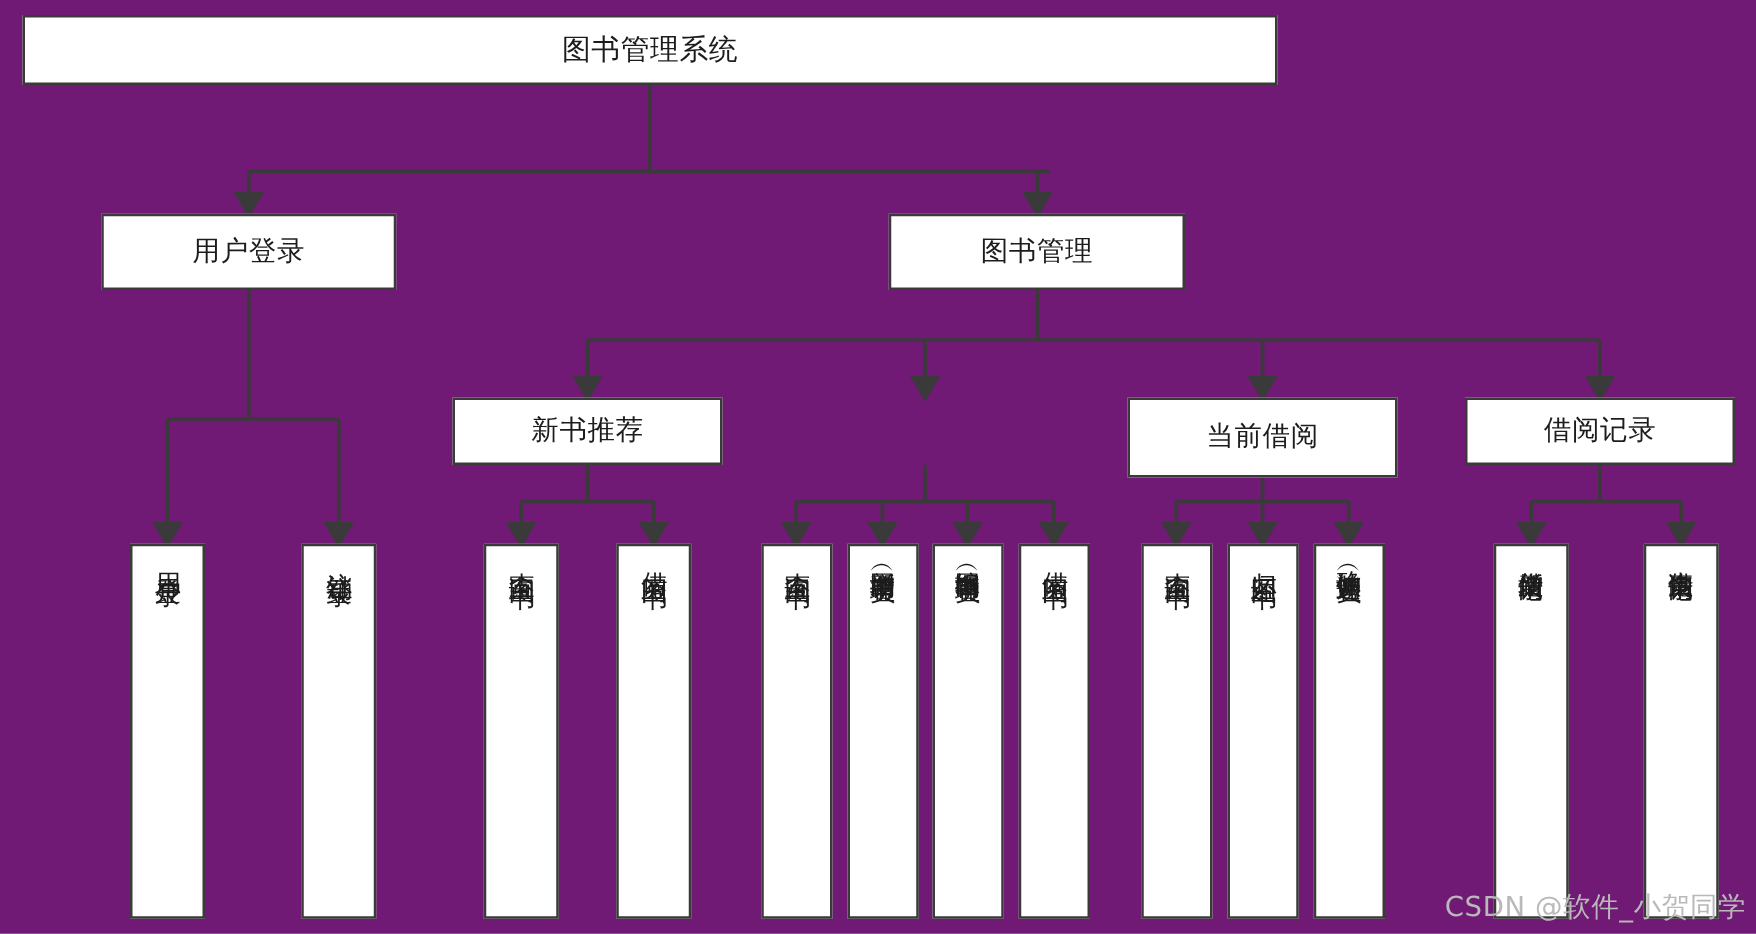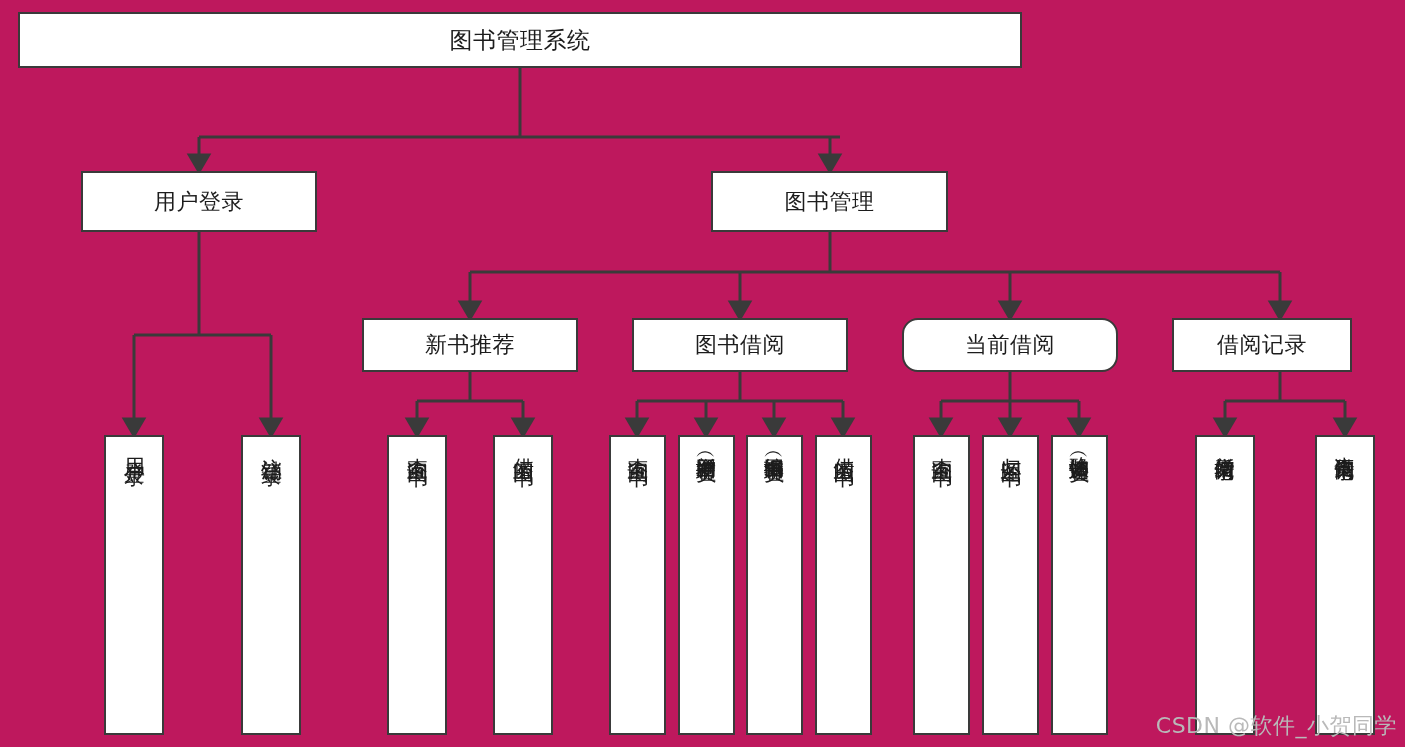--- a/index.html
+++ b/index.html
@@ -10,21 +10,21 @@
   body {
     width: 1405px;
     height: 747px;
     font-family: "DejaVu Sans", "Liberation Sans", sans-serif;
     overflow: hidden;
   }
   #diagram-root {
     position: relative;
     width: 1405px;
     height: 747px;
-    background: #be185d;
+    background: #701a75;
   }
   svg.diagram-svg {
     position: absolute;
     left: 0;
     top: 0;
     width: 1405px;
     height: 747px;
   }
   .node-box {
     position: absolute;
@@ -134,27 +134,24 @@
   <div class="node-box" style="left:81px; top:171px; width:236px; height:61px;">
     <span class="node-label">用户登录</span>
   </div>
   <div class="node-box" style="left:362px; top:318px; width:216px; height:54px;">
     <span class="node-label">新书推荐</span>
   </div>
 
   <div class="node-box" style="left:711px; top:171px; width:237px; height:61px;">
     <span class="node-label">图书管理</span>
   </div>
-  <div class="node-box" style="left:632px; top:318px; width:216px; height:54px;">
-    <span class="node-label">图书借阅</span>
-  </div>
-  <div class="node-box" style="left:902px; top:318px; width:216px; height:54px;border-radius:16px;">
+  <div class="node-box" style="left:902px; top:318px; width:216px; height:64px;">
     <span class="node-label">当前借阅</span>
   </div>
-  <div class="node-box" style="left:1172px; top:318px; width:180px; height:54px;">
+  <div class="node-box" style="left:1172px; top:318px; width:216px; height:54px;">
     <span class="node-label">借阅记录</span>
   </div>
 
   <div class="node-box vertical" style="left:104px; top:435px; width:60px; height:300px;">
     <span class="node-label">用户登录</span>
   </div>
   <div class="node-box vertical" style="left:241px; top:435px; width:60px; height:300px;">
     <span class="node-label">注销登录</span>
   </div>
 

